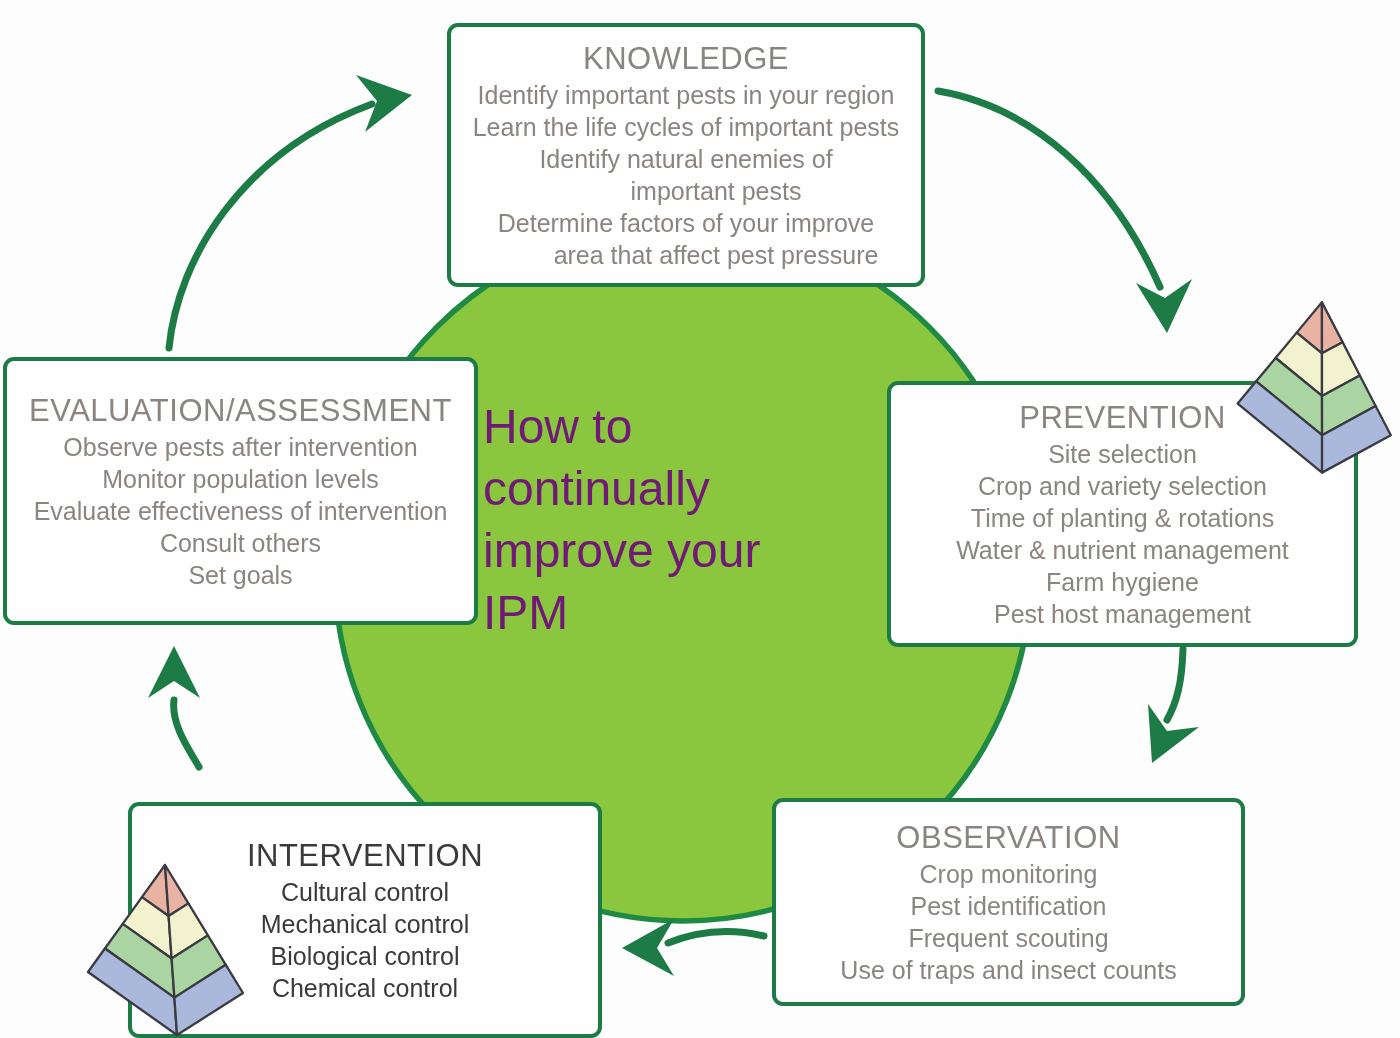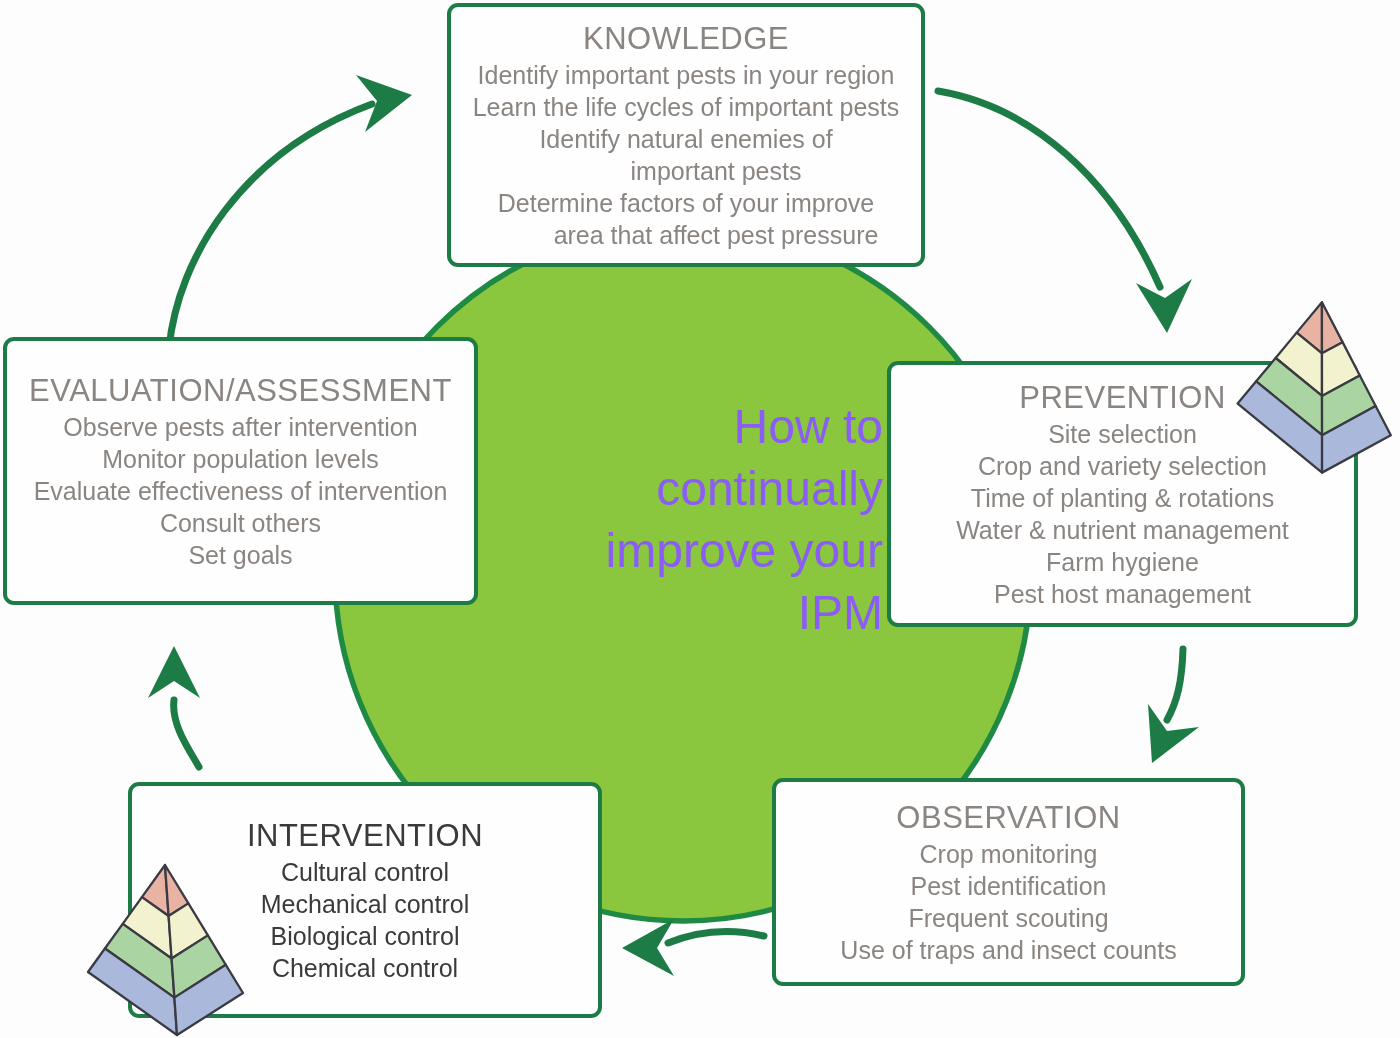--- a/index.html
+++ b/index.html
@@ -16,36 +16,37 @@
 
   .box {
     position:absolute; z-index:2;
     background:#fdfefd;
     border:4px solid #1d7b45;
     border-radius:11px;
     box-sizing:border-box;
     display:flex; flex-direction:column;
     justify-content:center; align-items:center;
     text-align:center;
+    margin-top:20px;
   }
   .box-title { font-size:31px; color:#8b8582; letter-spacing:0.5px; line-height:40px; }
   .box-line  { font-size:25px; color:#8b8582; line-height:32px; white-space:nowrap; }
   .box.dark .box-title, .box.dark .box-line { color:#3a3a3a; }
   .shift { transform:translateX(30px); }
 
   #box-knowledge    { left:447px; top:3px;   width:478px; height:264px; }
   #box-prevention   { left:887px; top:361px; width:471px; height:266px; }
   #box-observation  { left:772px; top:778px; width:473px; height:208px; }
   #box-intervention { left:128px; top:782px; width:474px; height:236px; }
   #box-evaluation   { left:3px;   top:337px; width:475px; height:268px; }
 
   #center-title {
     position:absolute; z-index:2;
     left:483px; top:396px; width:400px;
-    text-align:right; color:#8b5cf6;
+    text-align:left; color:#701a75;
   }
   #center-title .center-line { font-size:48px; line-height:62px; }
 </style>
 </head>
 <body>
 <div id="canvas">
 
   <svg id="diagram-layer" class="layer" viewBox="0 0 1400 1038">
     <defs>
       <g id="pyr">

